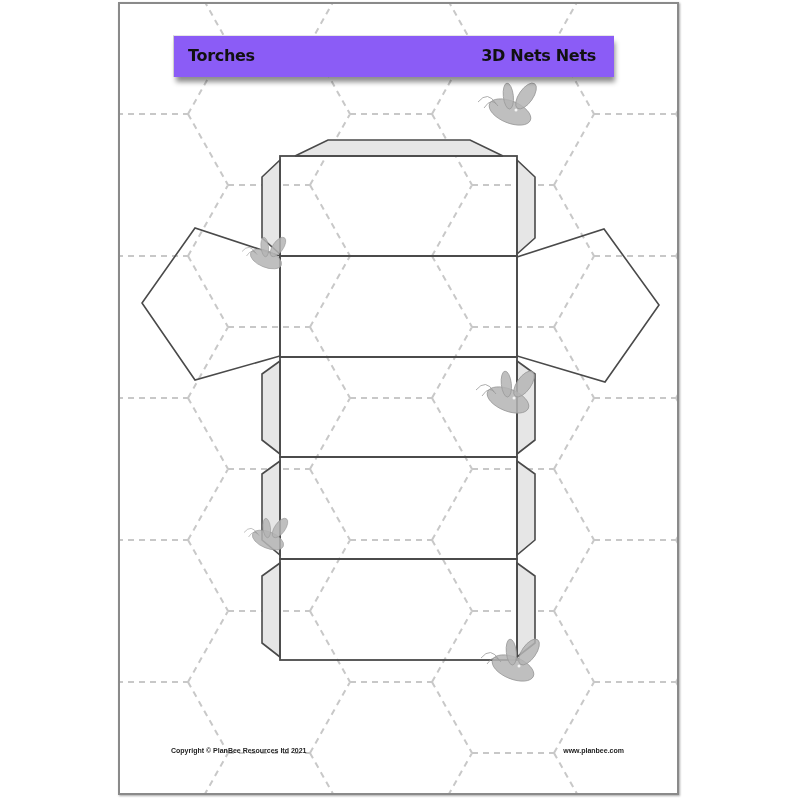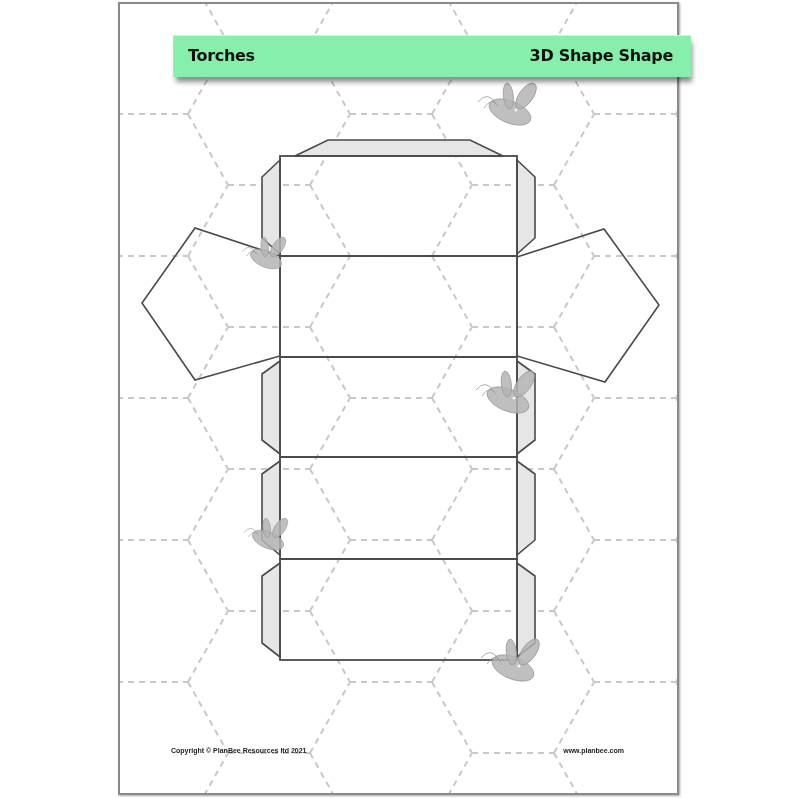--- a/index.html
+++ b/index.html
@@ -4,22 +4,22 @@
 <style>
   html, body { margin:0; padding:0; background:#ffffff; }
   body { width:798px; height:798px; position:relative; overflow:hidden; font-family:"Liberation Sans", sans-serif; }
   .page {
     position:absolute; left:118px; top:2px; width:561px; height:793px;
     background:#ffffff; border:2px solid #8a8a8a; box-sizing:border-box;
     box-shadow: 1px 1px 2px rgba(0,0,0,0.35);
   }
   .sheet-svg { position:absolute; left:0; top:0; }
   .header-bar {
-    position:absolute; left:173px; top:35px; width:518px; height:42px;
-    background:#86efac; border-left:1px solid #cfcfcf; border-top:1px solid #e6e6e6;
+    position:absolute; left:173px; top:35px; width:441px; height:42px;
+    background:#8b5cf6; border-left:1px solid #cfcfcf; border-top:1px solid #e6e6e6;
     box-shadow: 2px 6px 5px -1px rgba(0,0,0,0.45);
     box-sizing:border-box;
   }
   .header-left, .header-right {
     position:absolute; top:10px; font-family:"DejaVu Sans", sans-serif;
     font-weight:bold; font-size:16px; color:#111; letter-spacing:-0.3px;
   }
   .header-left { left:14px; }
   .header-right { right:18px; }
   .footer-left, .footer-right {
@@ -104,17 +104,17 @@
       <ellipse cx="0" cy="-16" rx="5" ry="13" transform="rotate(-6)"></ellipse>
       <ellipse cx="16" cy="-16" rx="7" ry="15" transform="rotate(35 16 -16)"></ellipse>
       <path d="M-14,-8 Q-22,-22 -32,-10 M-12,-6 Q-18,-16 -26,-4" fill="none" stroke="#999"></path>
       <circle cx="6" cy="-2" r="1.5" fill="#fff" stroke="none"></circle>
     </g>
   </g>
 </svg>
 
 <div class="header-bar">
   <span class="header-left">Torches</span>
-  <span class="header-right">3D Shape Shape</span>
+  <span class="header-right">3D Nets Nets</span>
 </div>
 
 <span class="footer-left">Copyright © PlanBee Resources ltd 2021</span>
 <span class="footer-right">www.planbee.com</span>
 
 </body></html>

